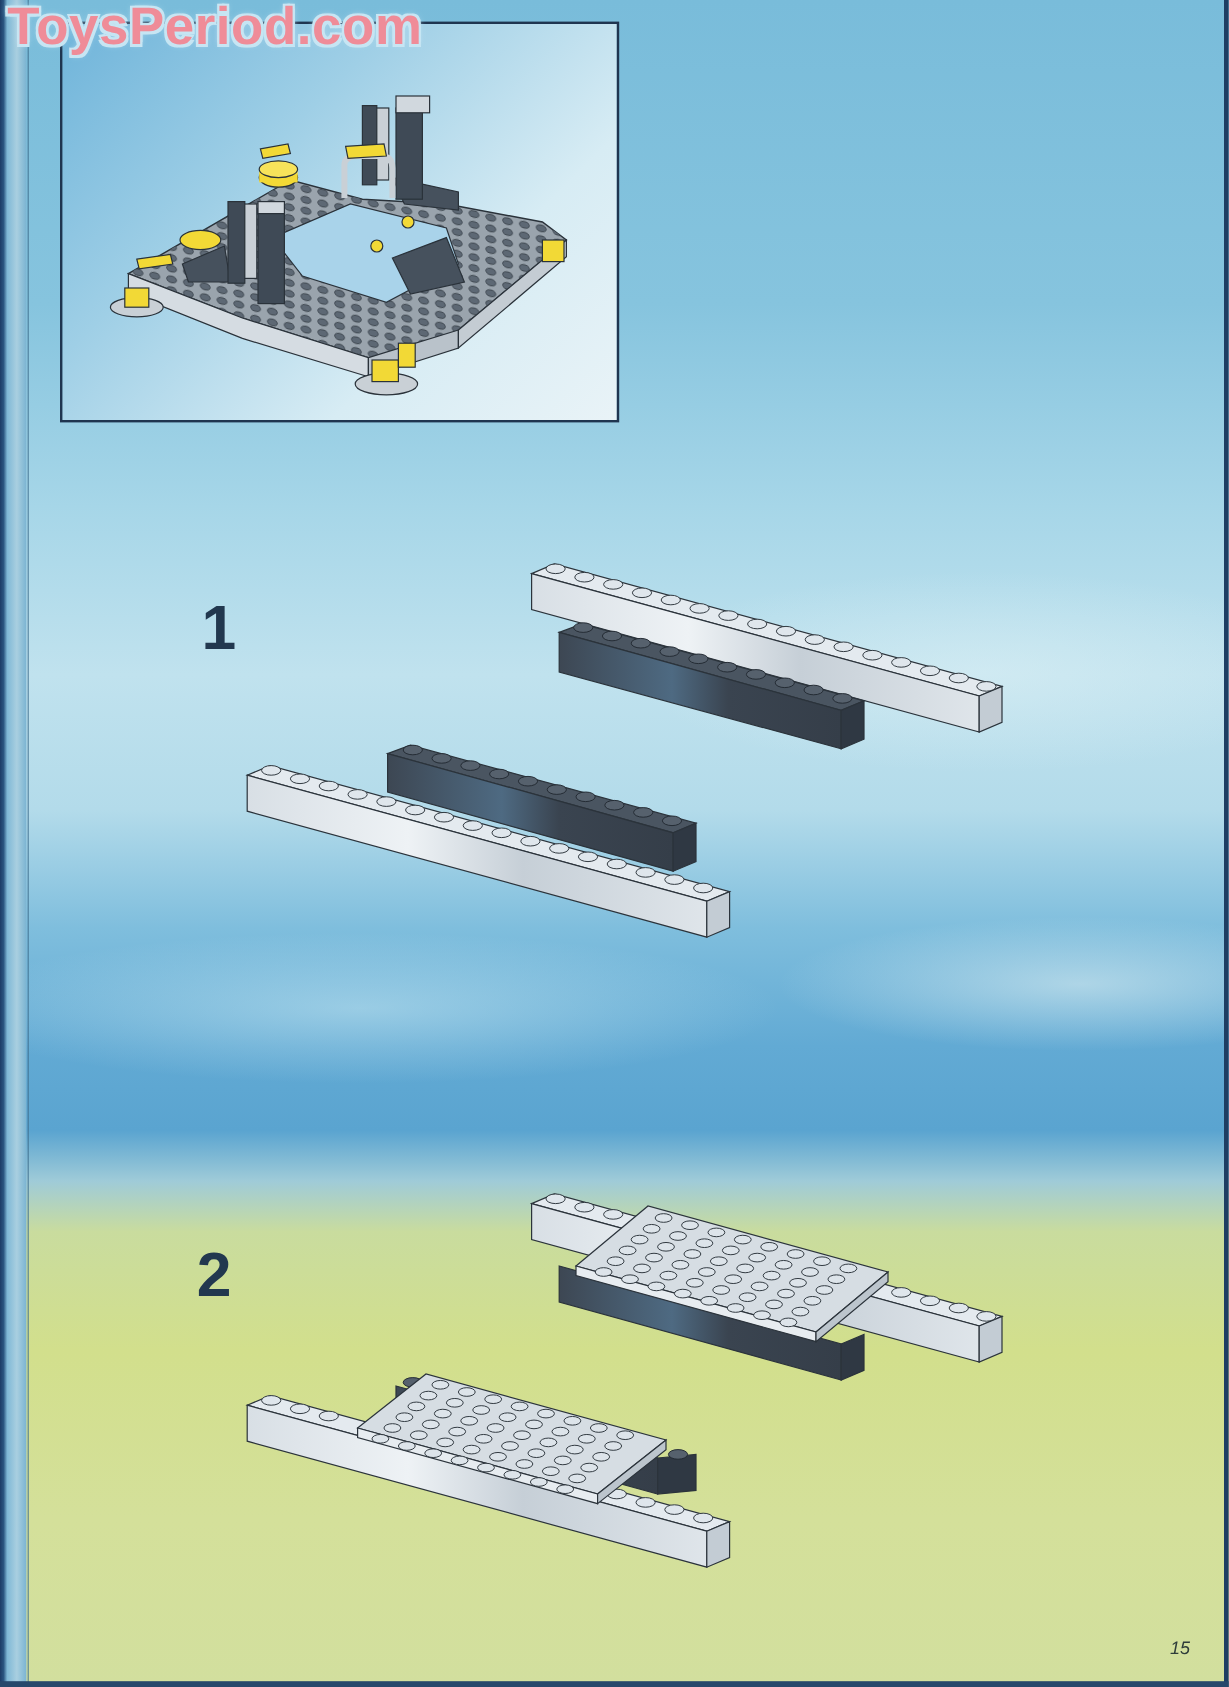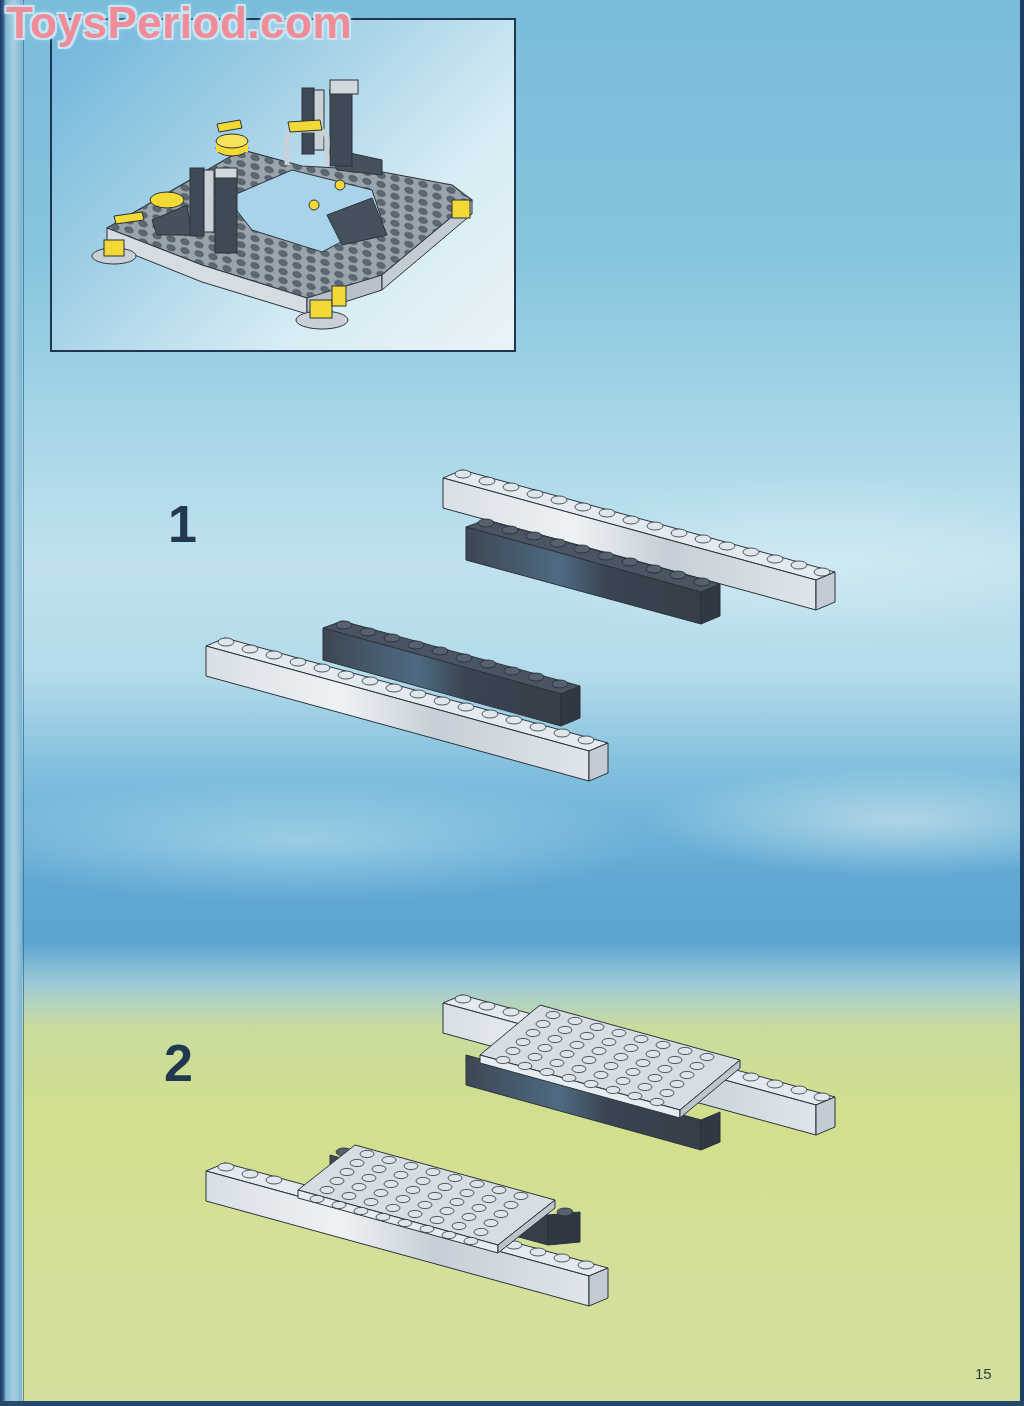--- a/index.html
+++ b/index.html
@@ -29,21 +29,21 @@
 
   .inset { position:absolute; left:50px; top:18px; width:466px; height:334px;
     border:2px solid #1f3550; box-sizing:border-box;
     background: linear-gradient(135deg, #6fb4da 0%, #9fcfe6 35%, #d7ecf4 70%, #e9f3f7 100%); }
   .inset svg { position:absolute; left:0; top:0; }
 
   .step-number { position:absolute; font-size:52px; font-weight:bold; color:#22384f; line-height:1; }
   .step1 { left:168px; top:498px; }
   .step2 { left:164px; top:1037px; }
 
-  .page-number { position:absolute; left:975px; top:1365px; font-size:15px; color:#2f3d3a; }
+  .page-number { position:absolute; left:975px; top:1365px; font-size:15px; color:#2f3d3a;font-style:italic; }
 
   .art { position:absolute; left:0; top:0; }
 </style>
 </head>
 <body>
 
 <div class="bg-wash"></div>
 <div class="spine"></div>
 <div class="fold"></div>
 <div class="right-edge"></div>

